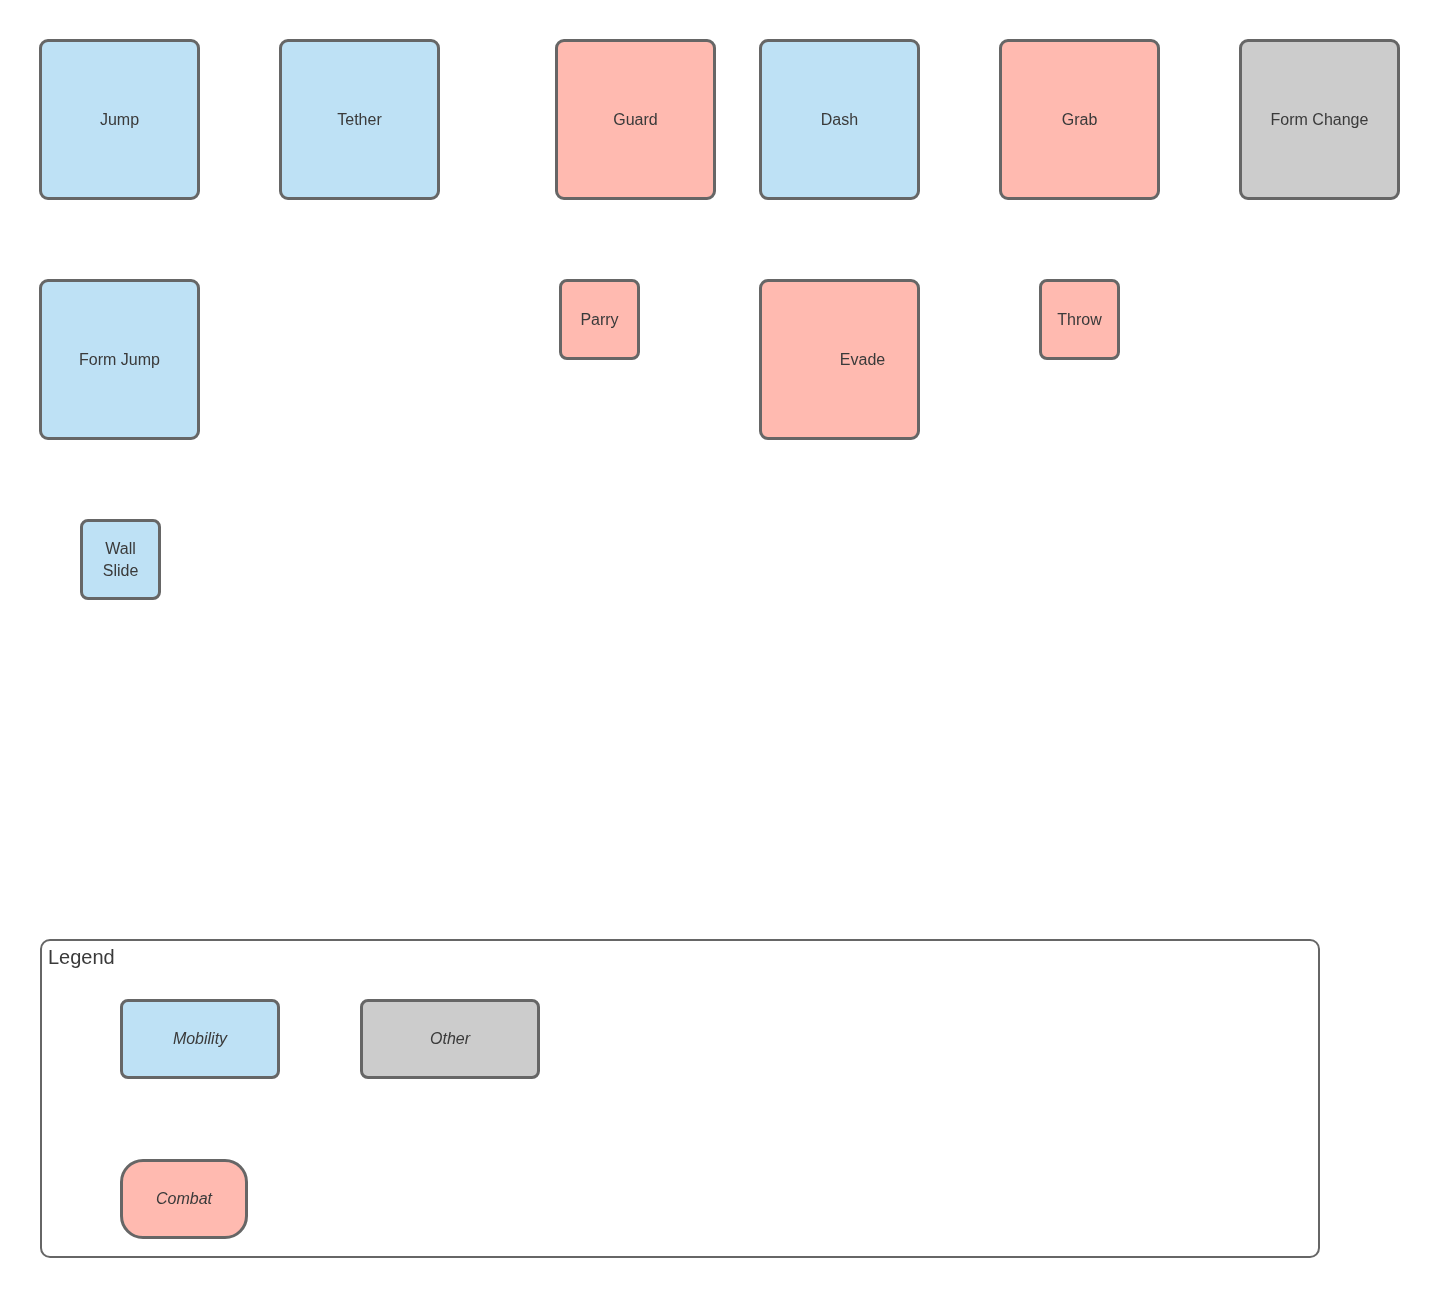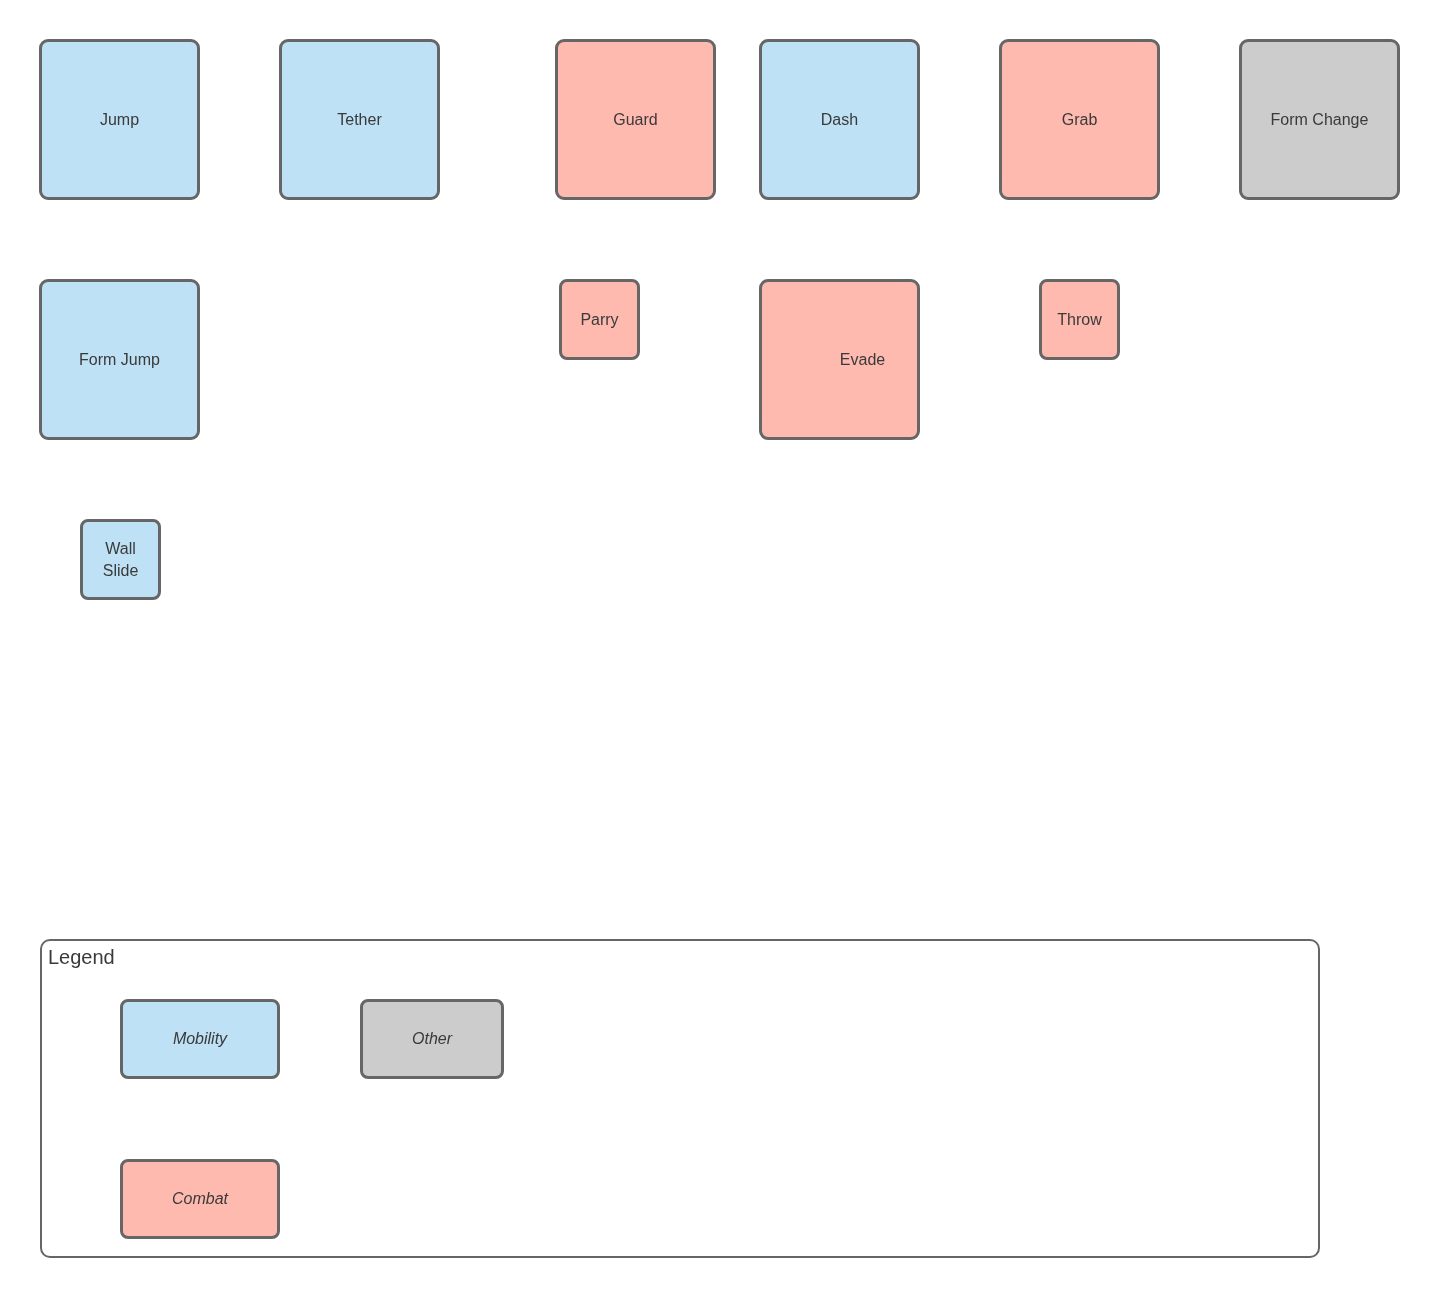--- a/index.html
+++ b/index.html
@@ -109,21 +109,21 @@
     <span class="lbl">Wall Slide</span>
   </div>
 
   <div id="legend-box"></div>
   <div id="legend-title">Legend</div>
 
   <div class="node legend-item cat-mobility" style="left:120px; top:999px; width:160px; height:80px;">
     <span class="lbl">Mobility</span>
   </div>
 
-  <div class="node legend-item cat-other" style="left:360px; top:999px; width:144px; height:80px;">
+  <div class="node legend-item cat-other" style="left:360px; top:999px; width:180px; height:80px;">
     <span class="lbl">Other</span>
   </div>
 
-  <div class="node legend-item cat-combat" style="left:120px; top:1159px; width:160px; height:80px;">
+  <div class="node legend-item cat-combat" style="left:120px; top:1159px; width:128px; height:80px;border-radius:23px;">
     <span class="lbl">Combat</span>
   </div>
 
 </div>
 
 </body></html>

